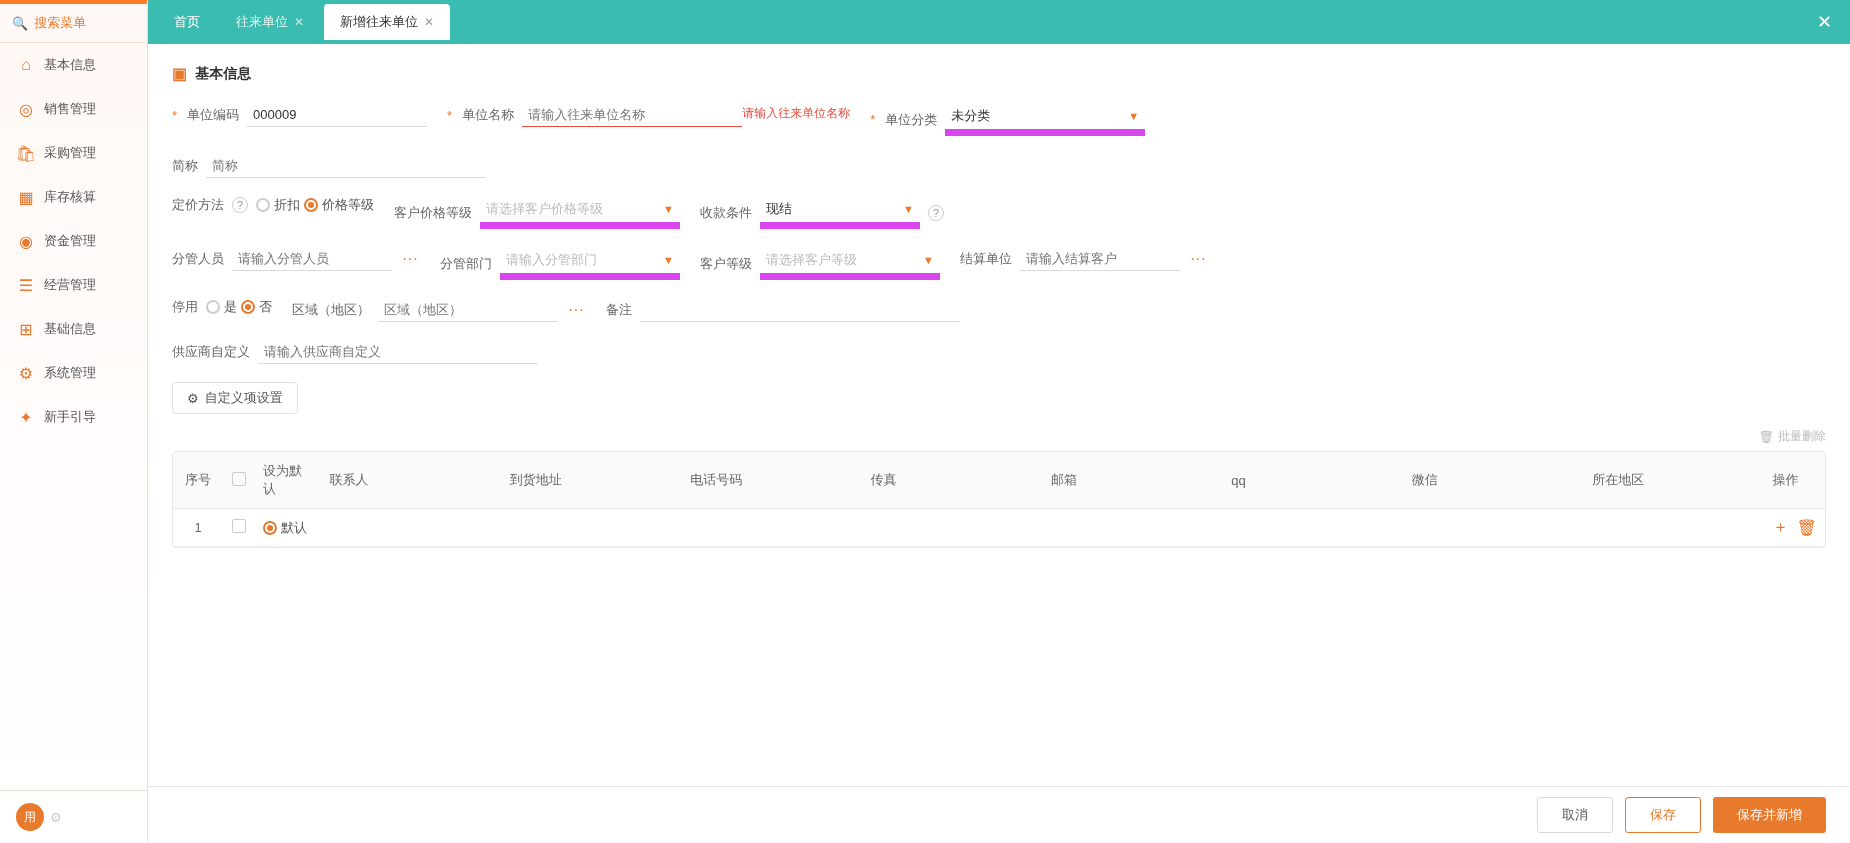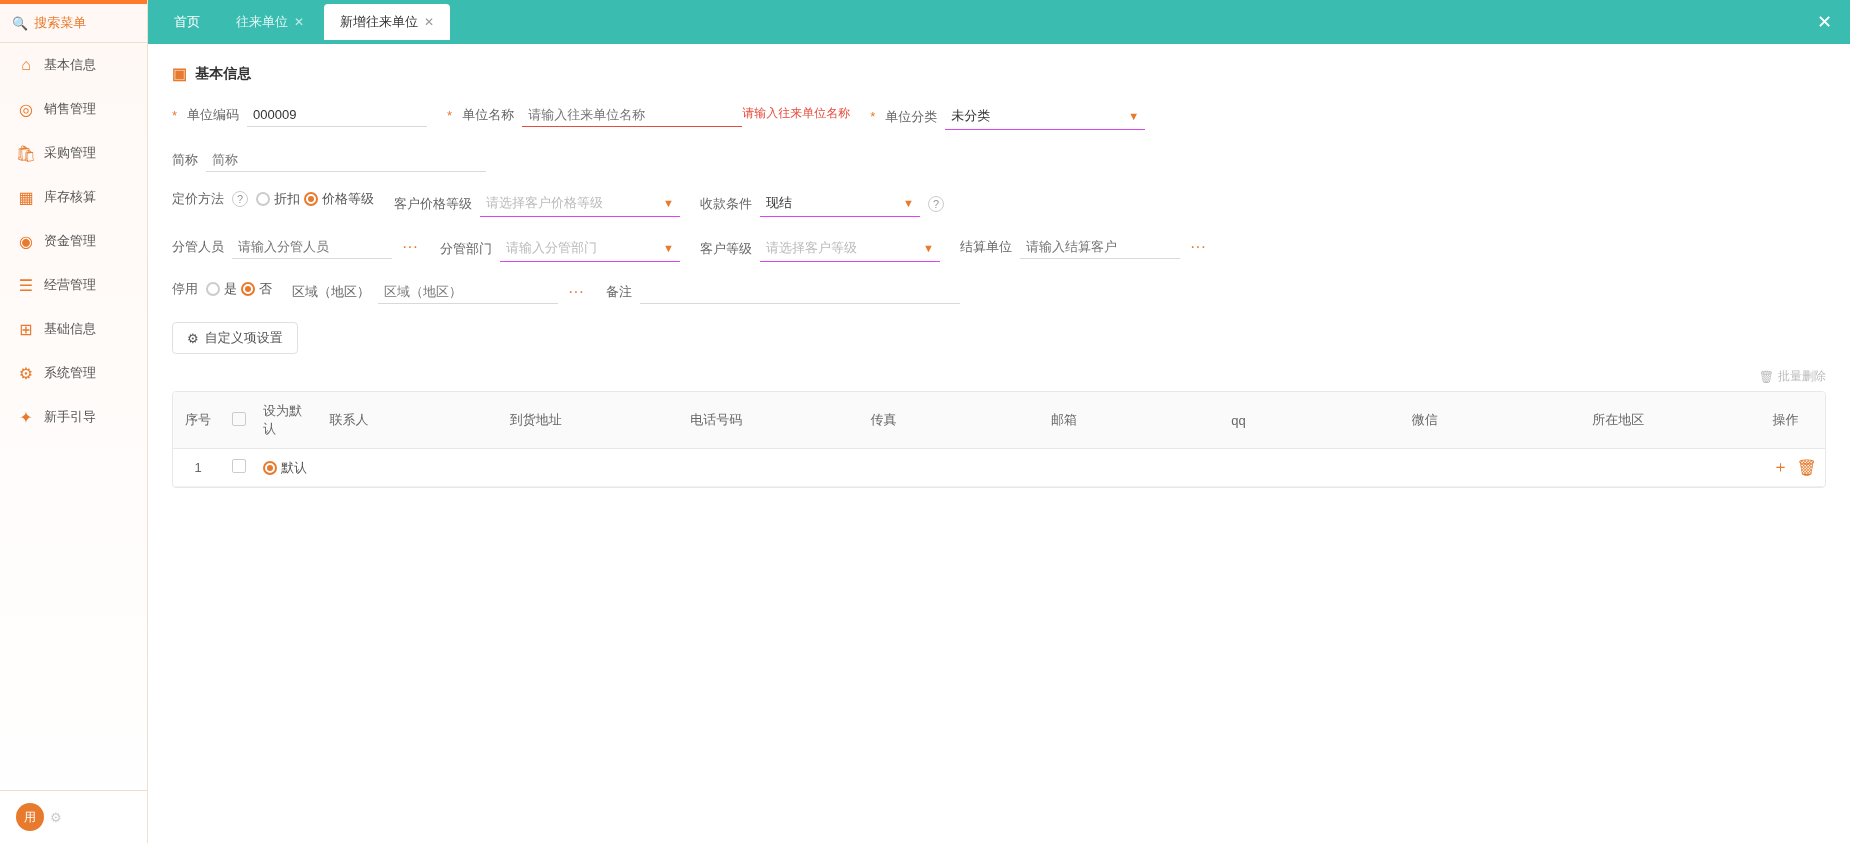--- a/index.html
+++ b/index.html
@@ -157,21 +157,21 @@
     }
     .type-btn.active {
       background: #e87a2d;
       border-color: #e87a2d;
       color: white;
     }
 
     .select-field {
       display: flex;
       align-items: center;
-      border-bottom: 1px solid #d946ef;
+      border-bottom: 7px solid #d946ef;
       min-width: 160px;
       padding: 4px 6px;
       cursor: pointer;
       gap: 4px;
       position: relative;
     }
     .select-field span.val { flex: 1; color: #333; font-size: 13px; }
     .select-field span.placeholder { flex: 1; color: #bbb; font-size: 13px; }
     .select-arrow { color: #e87a2d; font-size: 11px; }
 
@@ -451,20 +451,26 @@
         <span class="field-label">区域（地区）</span>
         <input class="field-input" type="text" placeholder="区域（地区）" style="width: 180px;">
         <span class="dots-btn">···</span>
       </div>
       <div class="form-field">
         <span class="field-label">备注</span>
         <input class="field-input" type="text" style="width: 320px;">
       </div>
     </div>
 
+    <div class="form-row">
+      <div class="form-field">
+        <span class="field-label">供应商自定义</span>
+        <input class="field-input" type="text" placeholder="请输入供应商自定义" style="width: 280px;">
+      </div>
+    </div>
 
     <button class="custom-settings-btn">
       <span>⚙</span>
       <span>自定义项设置</span>
     </button>
 
     <div class="batch-delete">
       <span>
         <span>🗑</span>
         <span>批量删除</span>
@@ -514,13 +520,18 @@
                 <span class="action-icon">＋</span>
                 <span class="action-icon">🗑</span>
               </div>
             </td>
           </tr>
         </tbody>
       </table>
     </div>
   </div>
 
+  <div class="footer">
+    <button class="btn-cancel">取消</button>
+    <button class="btn-save">保存</button>
+    <button class="btn-save-new">保存并新增</button>
+  </div>
 </div>
 
 </body></html>

